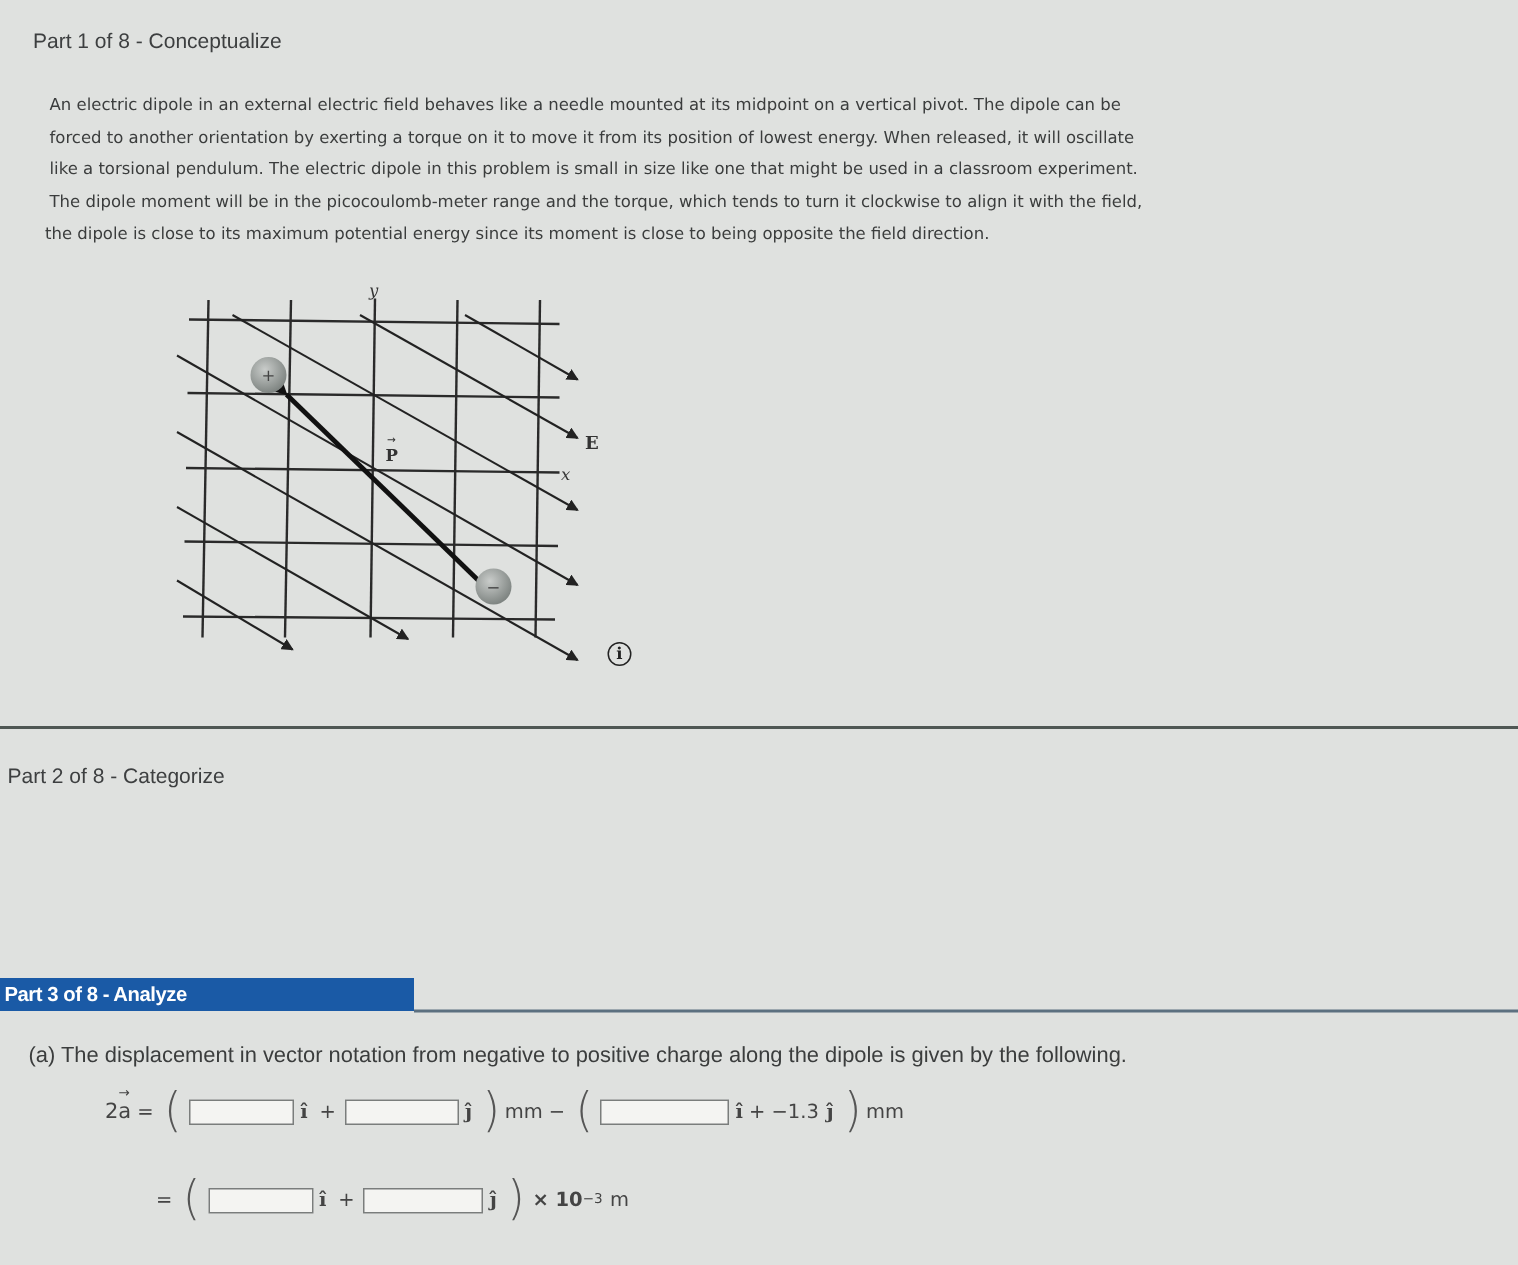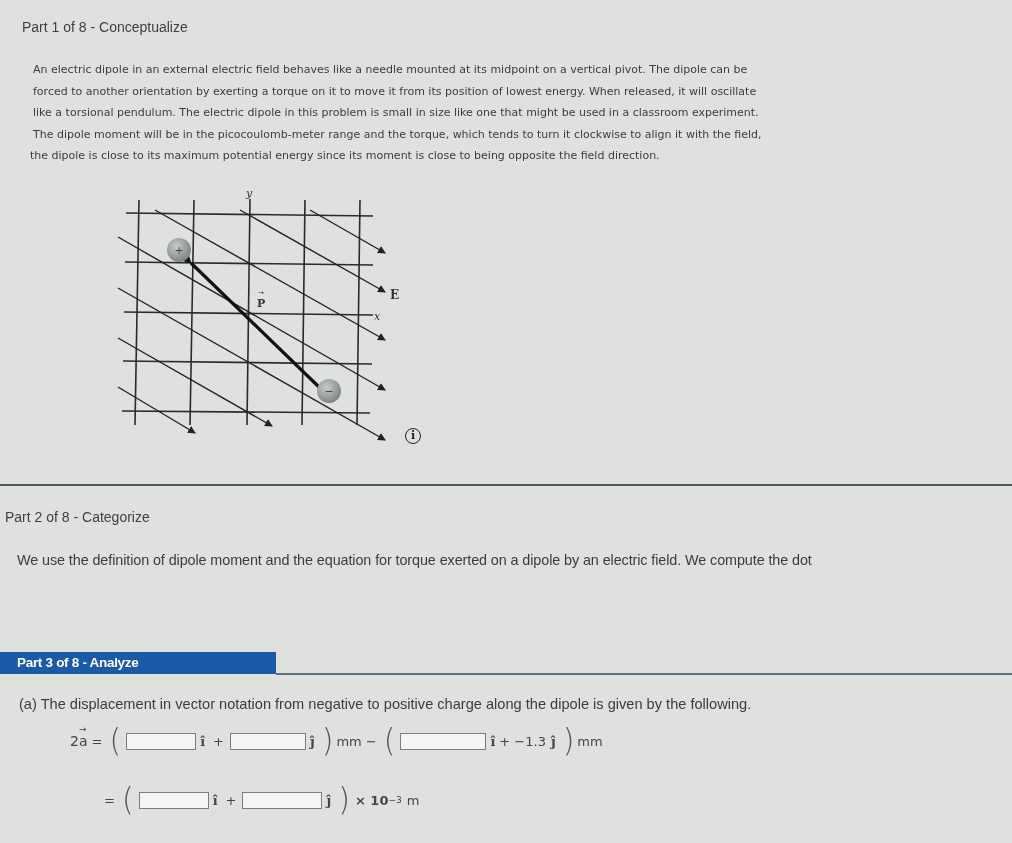--- a/index.html
+++ b/index.html
@@ -21,21 +21,21 @@
     position: absolute; font-family: "Liberation Sans", sans-serif; font-size: 14.4px;
     line-height: 21.5px; color: #3b3d3d;
   }
   .divider {
     position: absolute; left: 0; height: 2px; background: #4f5754;
   }
   .part3-bar {
     position: absolute; left: 0; top: 652px; width: 276px; height: 22px;
     background: #1a5aa6; color: #ffffff;
     font-family: "Liberation Sans", sans-serif; font-size: 13.5px; font-weight: bold;
-    line-height: 22px; padding-left: 17px; box-sizing: border-box; letter-spacing: -0.3px;
+    line-height: 22px; padding-left: 3px; box-sizing: border-box; letter-spacing: -0.3px;
   }
   .part3-line {
     position: absolute; left: 276px; top: 673px; width: 736px; height: 2px;
     background: #5c7080;
   }
   .diagram { position: absolute; left: 110px; top: 185px; width: 320px; height: 270px; }
   .info-icon {
     position: absolute; left: 405px; top: 428px; width: 16px; height: 16px;
     border: 1.6px solid #222; border-radius: 50%; box-sizing: border-box;
     font-family: "DejaVu Serif", serif; font-size: 11px; font-weight: bold;
@@ -117,21 +117,20 @@
     <text x="147" y="122" font-size="11" font-weight="bold" font-family="DejaVu Serif, serif" fill="#333">P</text>
     <text x="148" y="110" font-size="7" font-family="DejaVu Sans, sans-serif" fill="#333">→</text>
   </svg>
 </div>
 <div class="info-icon">i</div>
 
 <div class="divider" style="top:484px; width:1012px;"></div>
 
 <div class="part-title" style="left:5px; top:509px;">Part 2 of 8 - Categorize</div>
 <div class="para2" style="left:17px; top:550px; letter-spacing:-0.1px;">
-  <div>We use the definition of dipole moment and the equation for torque exerted on a dipole by an electric field. We compute the dot</div>
 </div>
 
 <div class="part3-bar">Part 3 of 8 - Analyze</div>
 <div class="part3-line"></div>
 
 <div class="para2" style="left:19px; top:694px; font-size:14.6px;">(a) The displacement in vector notation from negative to positive charge along the dipole is given by the following.</div>
 
 <div class="eq-row" style="left:70px; top:726px;">
   <span class="vec-a">
     <span>2a</span>

